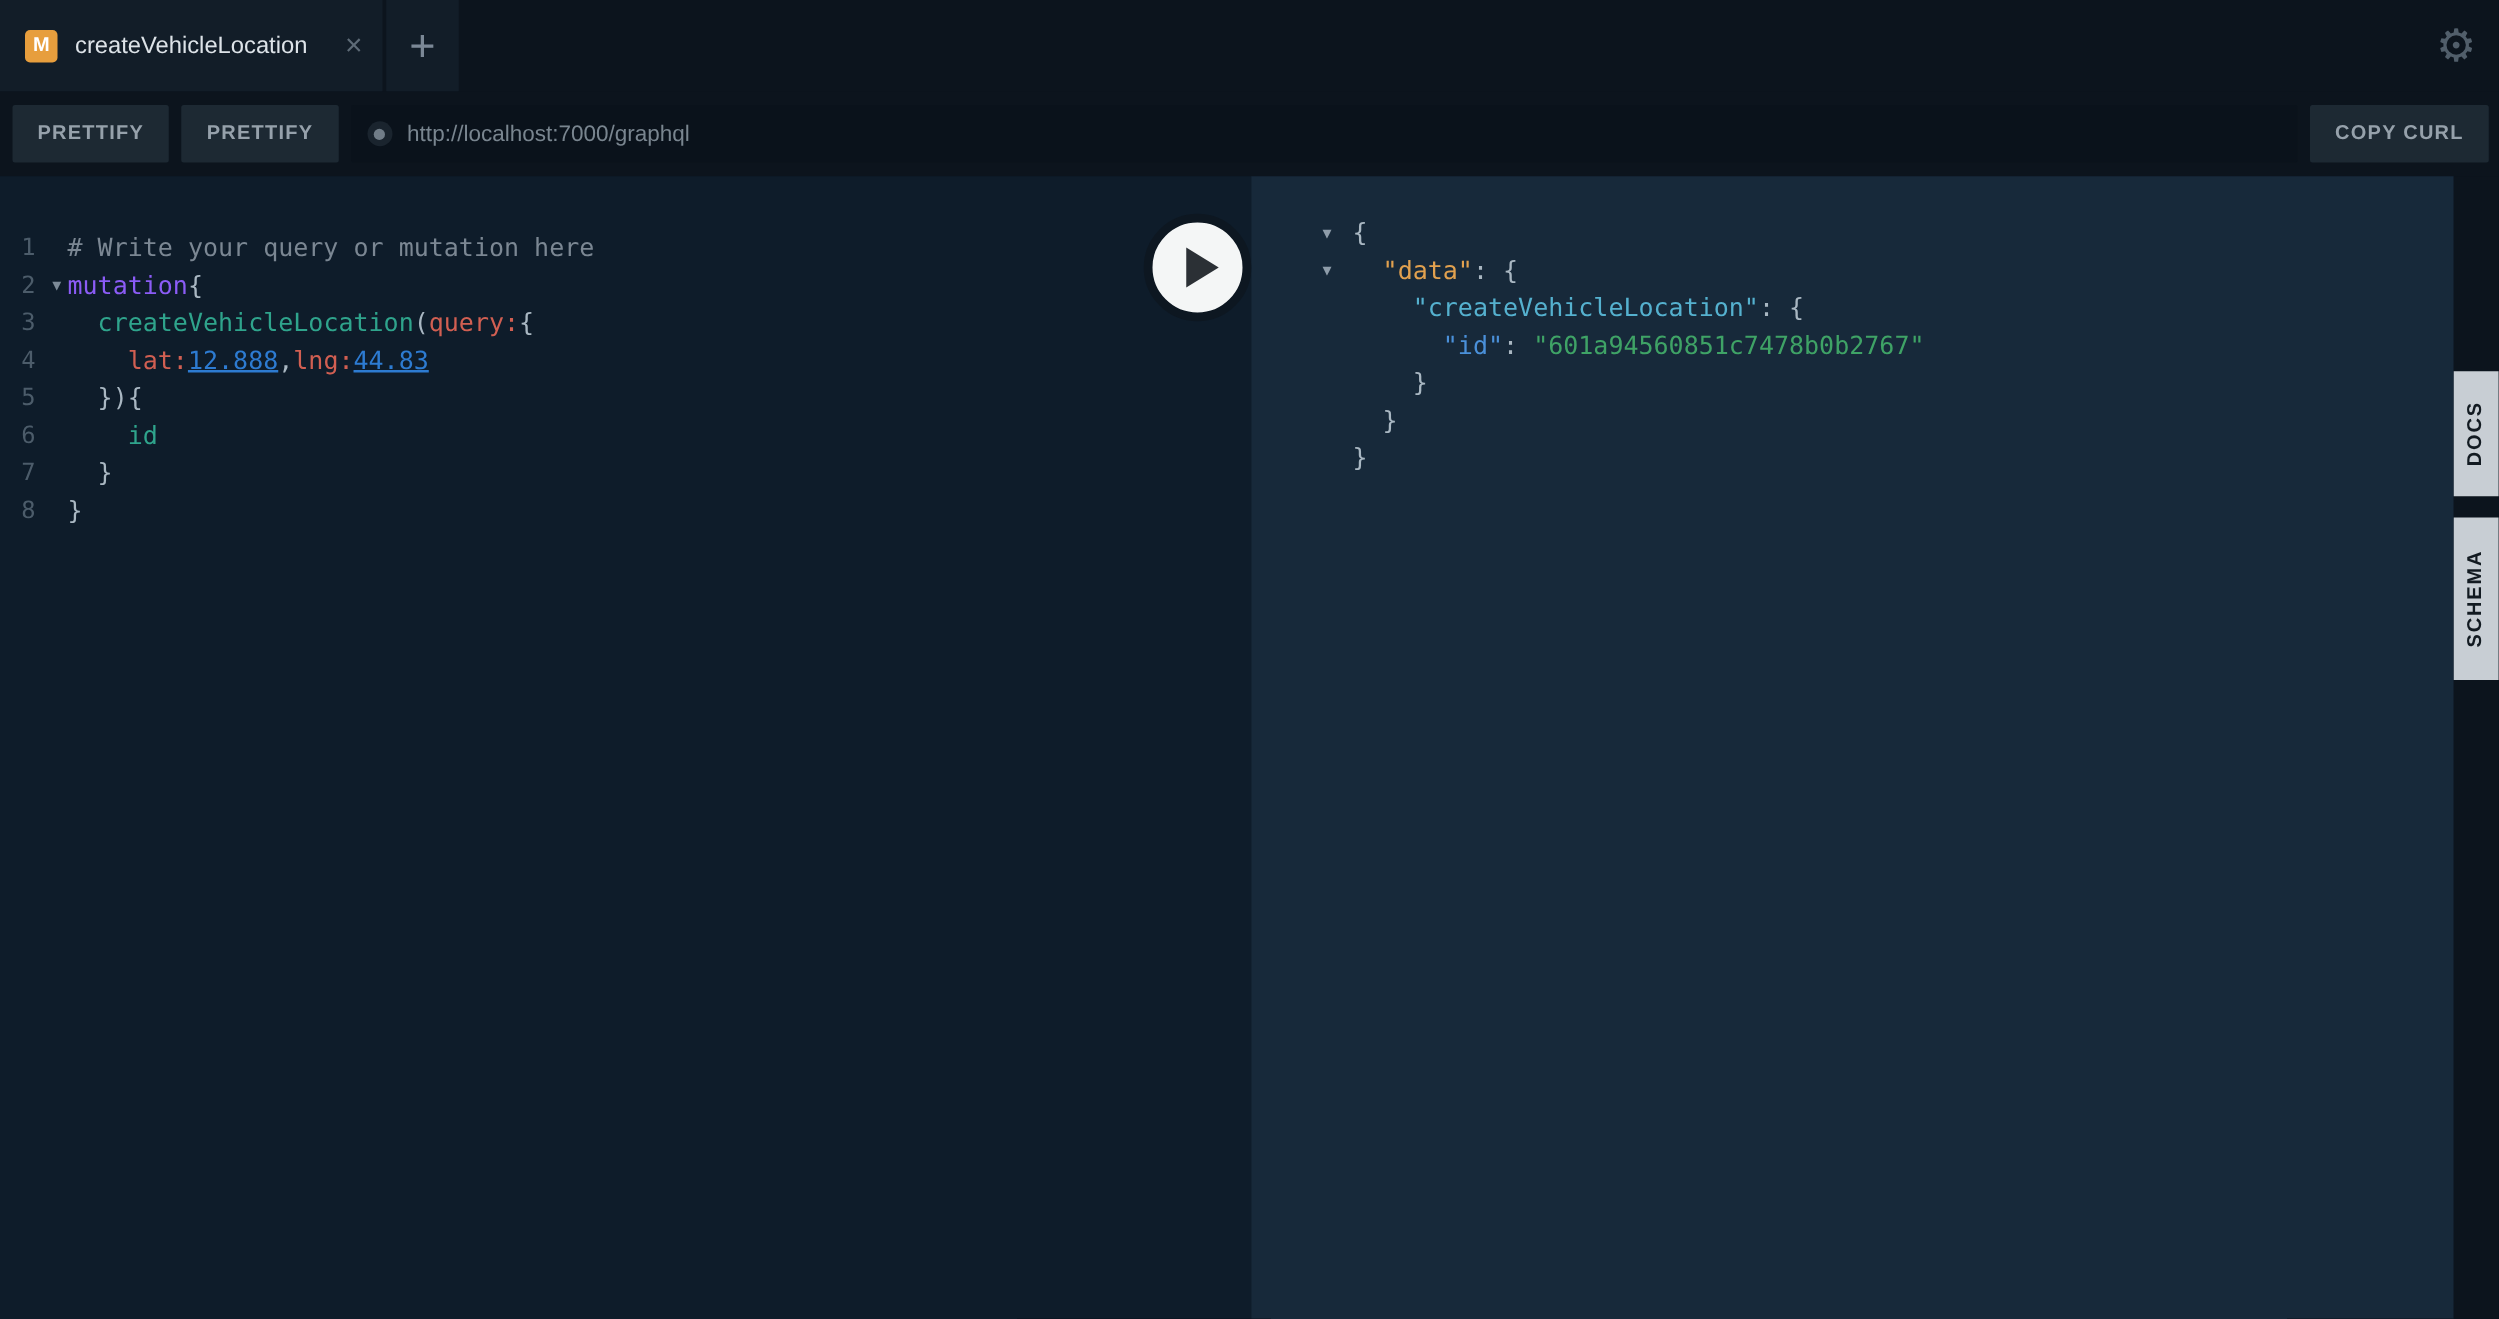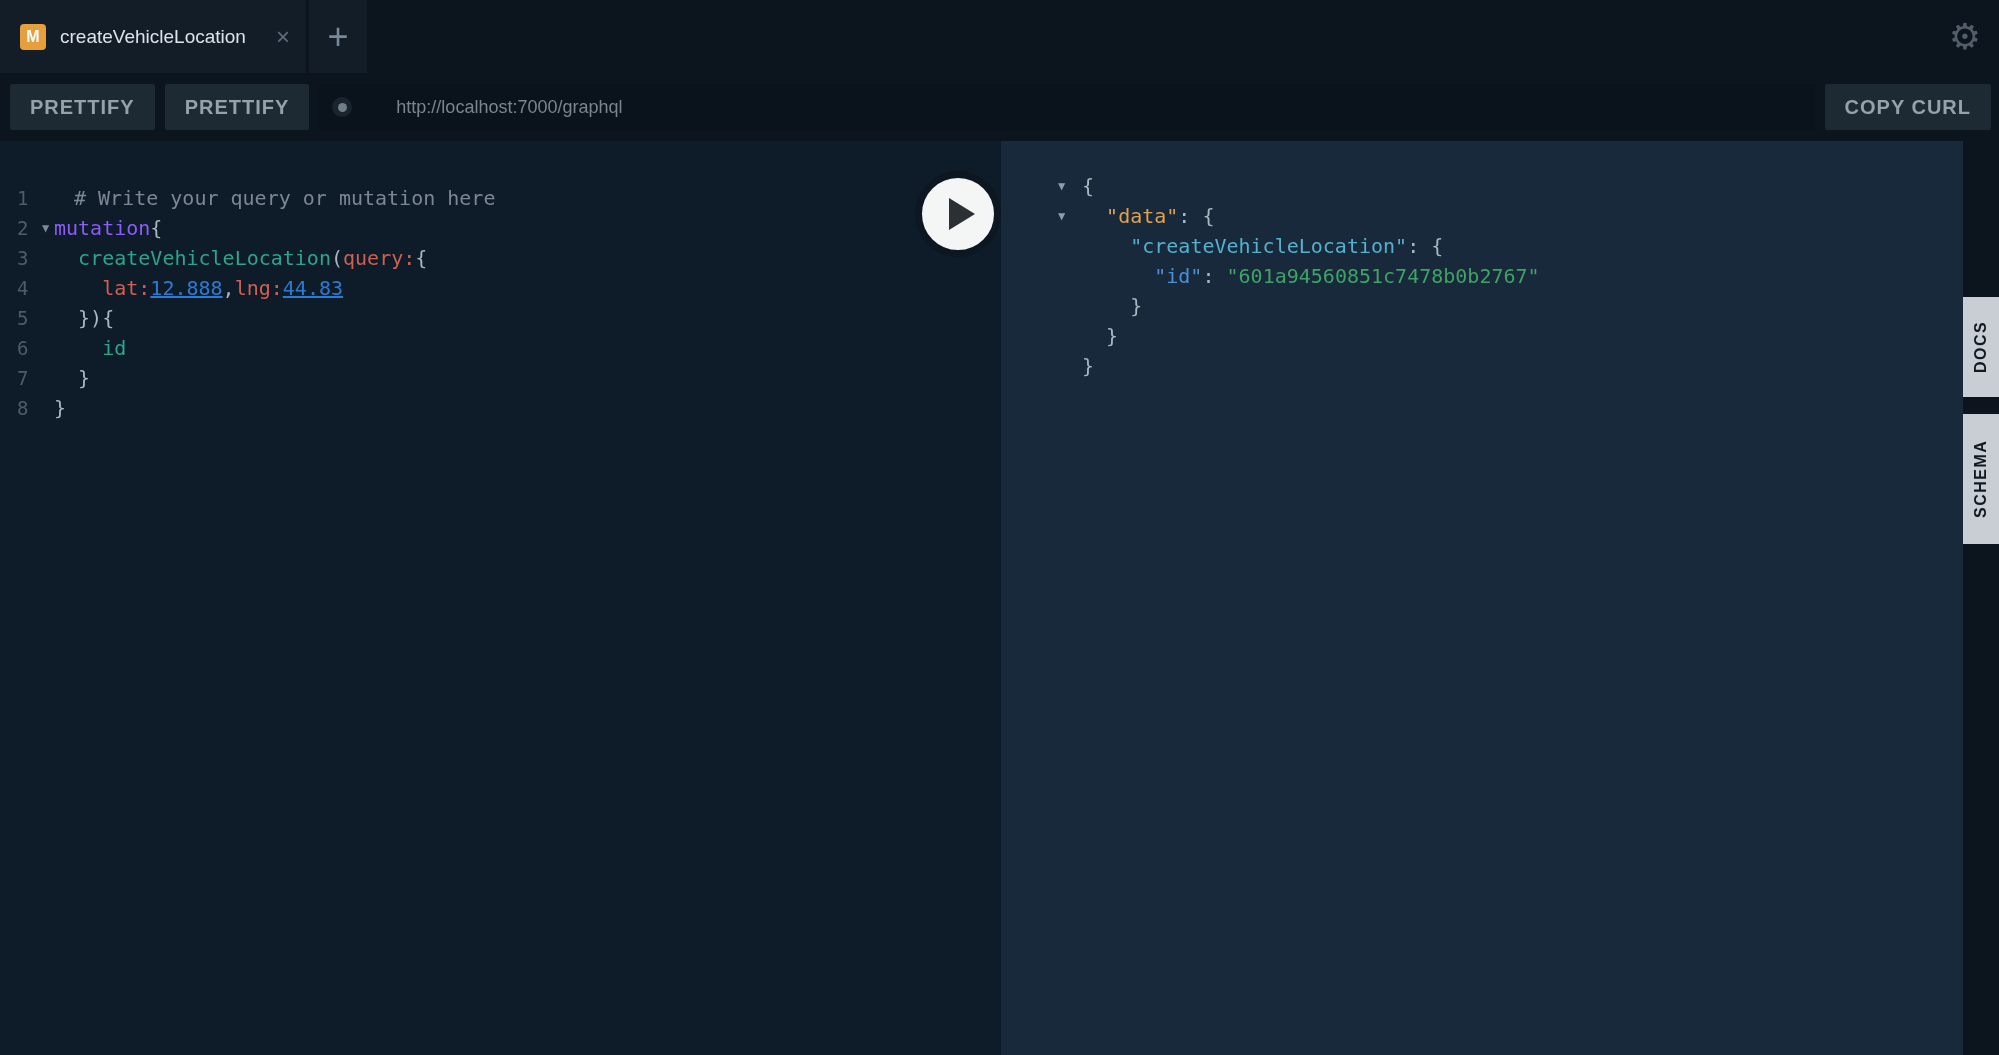--- a/index.html
+++ b/index.html
@@ -15,49 +15,49 @@
   .tab-title { color:#dde3e8; font-size:19px; flex:1; white-space:nowrap; }
   .tab-close { color:#5e6b77; font-size:24px; margin-left:10px; line-height:1; cursor:pointer; }
   .tab-plus { width:58px; margin-left:3px; background:#121d28; display:flex; align-items:center;
               justify-content:center; color:#7b8896; font-size:36px; font-weight:300; cursor:pointer; }
   .gear { position:absolute; right:18px; top:50%; transform:translateY(-50%);
           font-size:36px; color:#515e6a; cursor:pointer; line-height:1; }
 
   
   .toolbar { height:68px; display:flex; align-items:center; background:#0c141d; padding:0 8px 0 10px; gap:10px; }
   .tb-btn { height:46px; background:#1d2933; border:none; color:#96a1ab;
-            font-family:"Liberation Sans", sans-serif; font-size:20px; font-weight:bold;
+            font-family:"Liberation Sans", sans-serif; font-size:16px; font-weight:bold;
             letter-spacing:1px; padding:0 20px; border-radius:2px; cursor:pointer; white-space:nowrap; }
   .urlbar { flex:1; height:46px; background:#0a121b; border-radius:2px; display:flex;
             align-items:center; padding:0 13px; gap:12px; cursor:text; }
   .url-dot-outer { width:20px; height:20px; border-radius:50%; background:#1a242e;
                    display:flex; align-items:center; justify-content:center; flex:none; }
   .url-dot { width:9px; height:9px; border-radius:50%; background:#717d88; }
-  .url-text { color:#79858f; font-size:18px; white-space:nowrap;margin-left:32px; }
+  .url-text { color:#79858f; font-size:18px; white-space:nowrap; }
 
   
   .main { display:flex; height:914px; position:relative; }
   .editor-pane { width:1001px; background:#0e1c2a; padding-top:42px; }
   .result-pane { flex:1; background:#17293a; padding-top:30px; padding-left:57px; }
   .side-strip { width:36px; background:#0c141d; position:relative; }
   .side-tab { position:absolute; left:0; width:36px; background:#c8ced4; color:#121a21;
               font-size:16px; font-weight:bold; letter-spacing:1.5px;
               writing-mode:vertical-rl; transform:rotate(180deg);
               display:flex; align-items:center; justify-content:center; cursor:pointer; }
   #docs-tab { top:156px; height:100px; }
   #schema-tab { top:273px; height:130px; }
 
   
   .code-line { height:30px; display:flex; align-items:center;
                font-family:"DejaVu Sans Mono", monospace; font-size:20px; }
   .ln { flex:none; width:37px; padding-left:17px; color:#4c5c6a; font-size:19px; }
   .fold { flex:none; width:17px; color:#7c8a97; font-size:12px; text-align:center; cursor:pointer; }
   .rfold { flex:none; width:24px; color:#8e9ca9; font-size:12px; cursor:pointer; }
   .code-text { white-space:pre; }
-  .tok-comment { color:#7b8793;margin-left:20px; }
+  .tok-comment { color:#7b8793; }
   .tok-keyword { color:#8b5cf6; }
   .tok-field   { color:#2fa48c; }
   .tok-attr    { color:#d15f52; }
   .tok-number  { color:#2d7bd1;text-decoration:underline; }
   .tok-punct   { color:#a9b7c2; }
   .tok-key1    { color:#e2a14f; }
   .tok-key2    { color:#55b1cf; }
   .tok-key3    { color:#4a90d9; }
   .tok-string  { color:#3fa366; }
 

